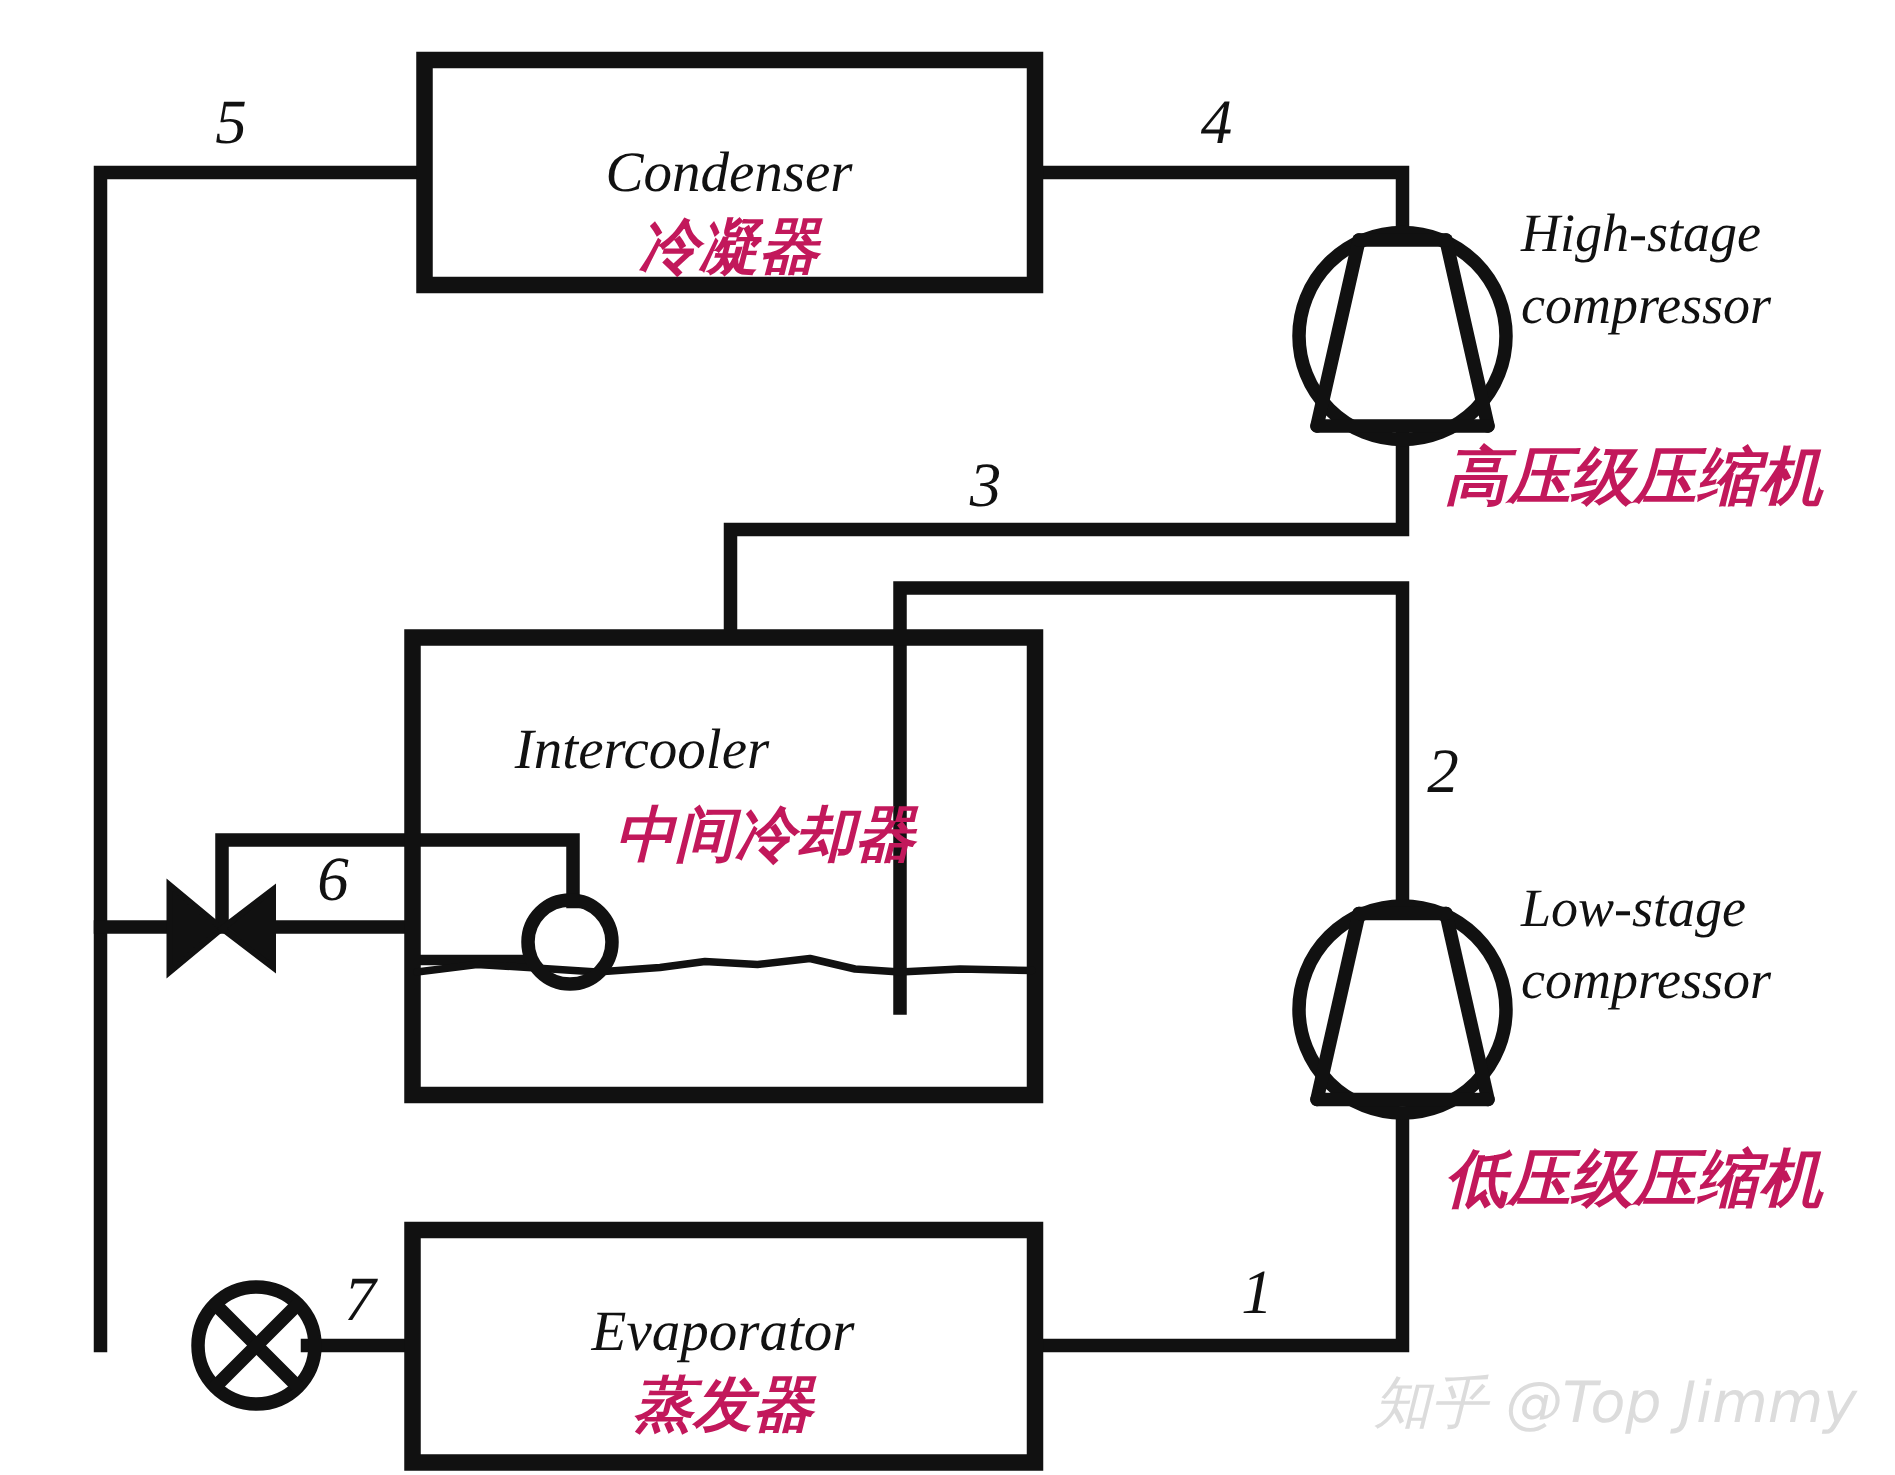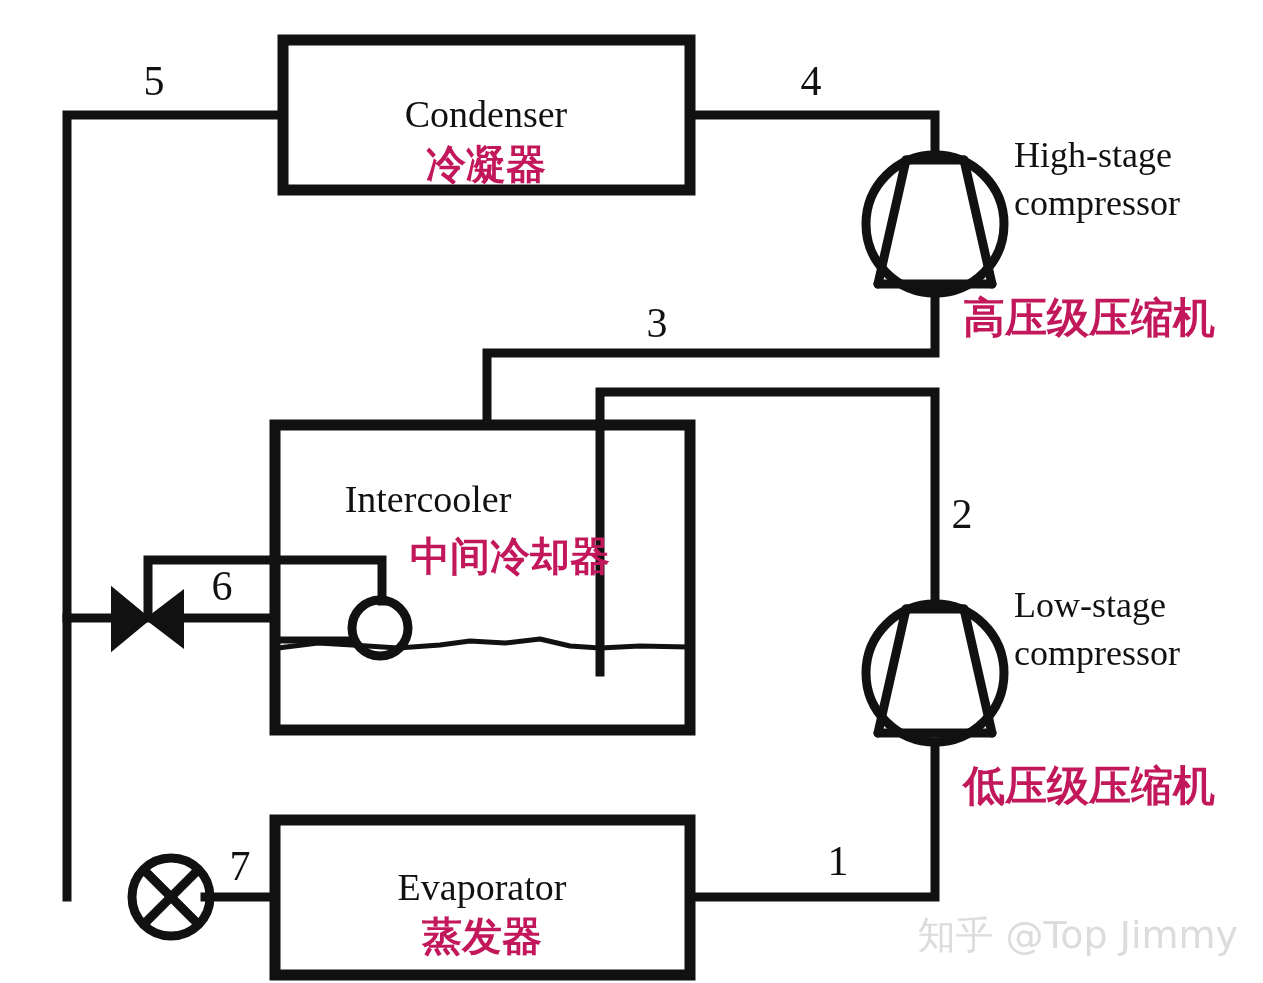--- a/index.html
+++ b/index.html
@@ -12,20 +12,21 @@
     width: 1263px;
     height: 983px;
     overflow: hidden;
     font-family: "Liberation Serif", "DejaVu Serif", serif;
   }
   #diagram-root {
     position: relative;
     width: 1263px;
     height: 983px;
     background: #ffffff;
+    font-style: italic;
   }
   svg.schematic {
     display: block;
     width: 1263px;
     height: 983px;
   }
   .pipe {
     fill: none;
     stroke: #111111;
     stroke-width: 9;

